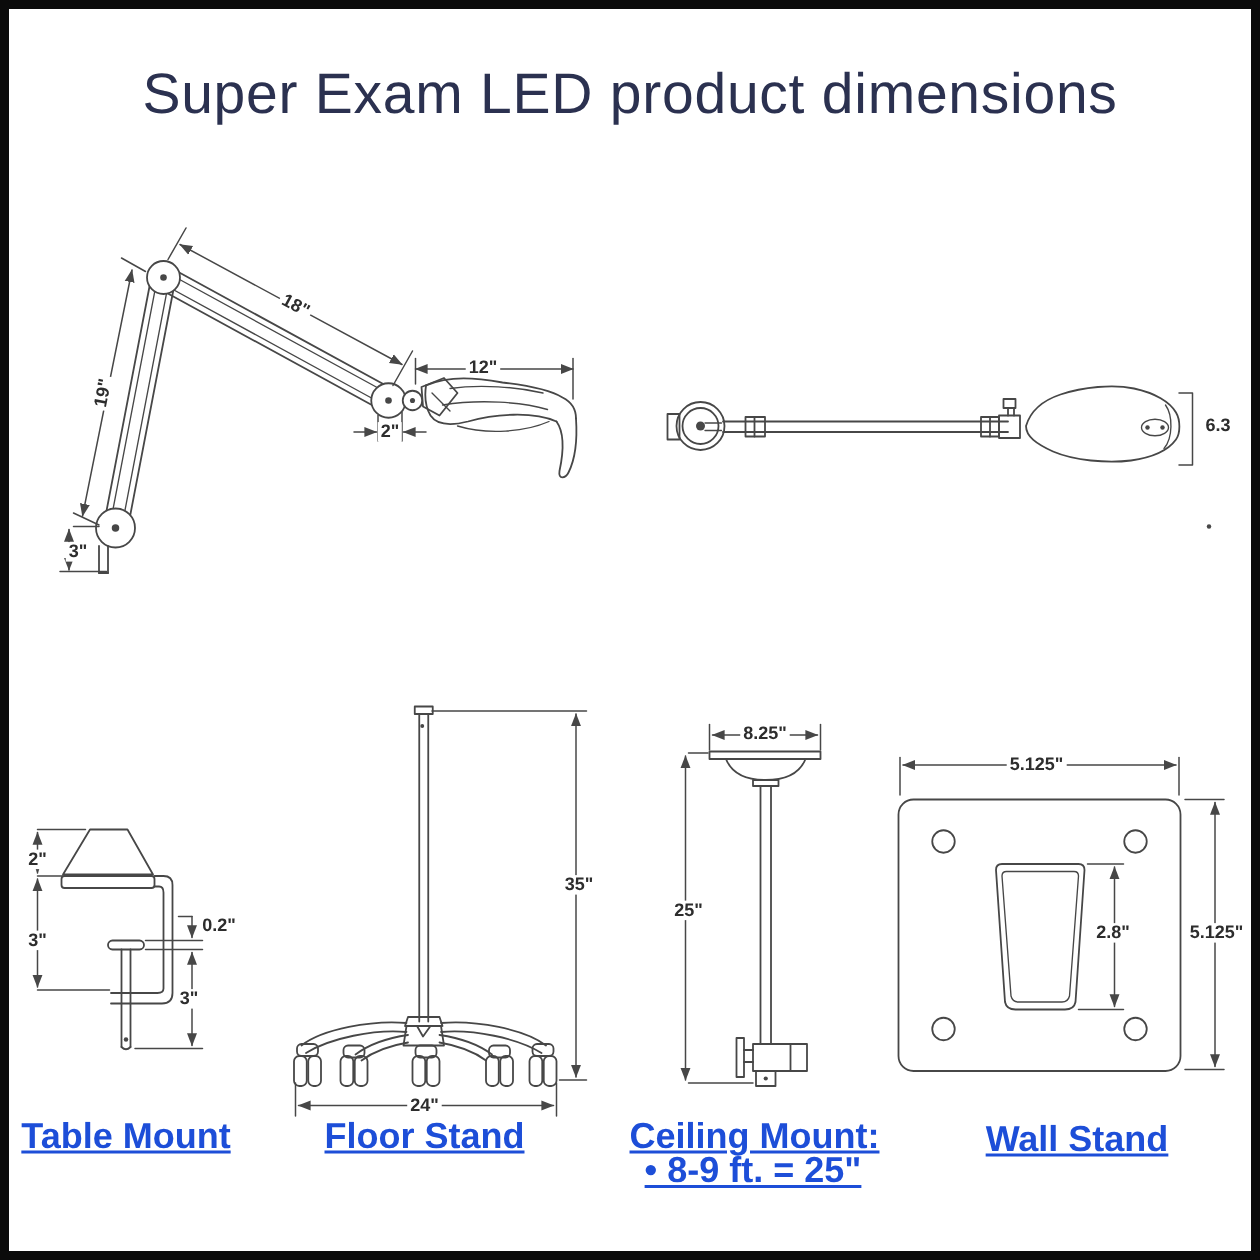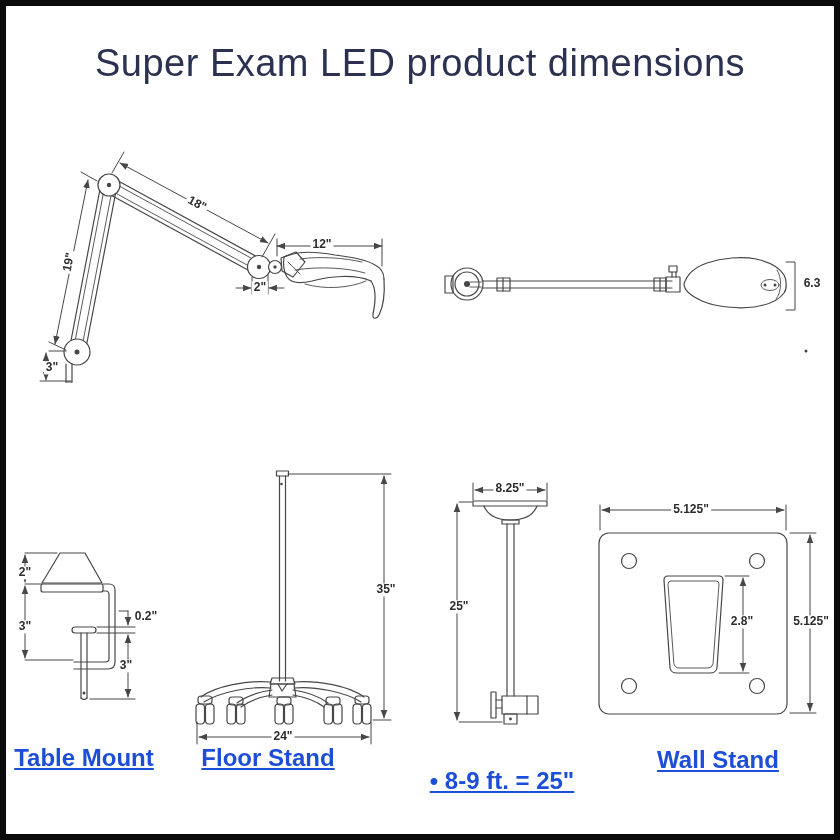--- a/index.html
+++ b/index.html
@@ -285,16 +285,17 @@
   <div class="dim" style="left:283px;top:737px">24"</div>
 
   <div class="dim" style="left:510px;top:489px">8.25"</div>
   <div class="dim" style="left:459px;top:607px">25"</div>
 
   <div class="dim" style="left:691px;top:510px">5.125"</div>
   <div class="dim" style="left:811px;top:622px">5.125"</div>
   <div class="dim" style="left:742px;top:622px">2.8"</div>
 
   <div class="caption" style="left:84px;top:758px">Table Mount</div>
-  <div class="caption" style="left:268px;top:758px">Floor Stand</div>
+  <div class="caption" style="left:283px;top:758px">Floor Stand</div>
+  <div class="caption" style="left:503px;top:758px">Ceiling Mount:</div>
   <div class="caption" style="left:502px;top:781px">• 8-9 ft. = 25"</div>
   <div class="caption" style="left:718px;top:760px">Wall Stand</div>
 </div>
 
 </body></html>

